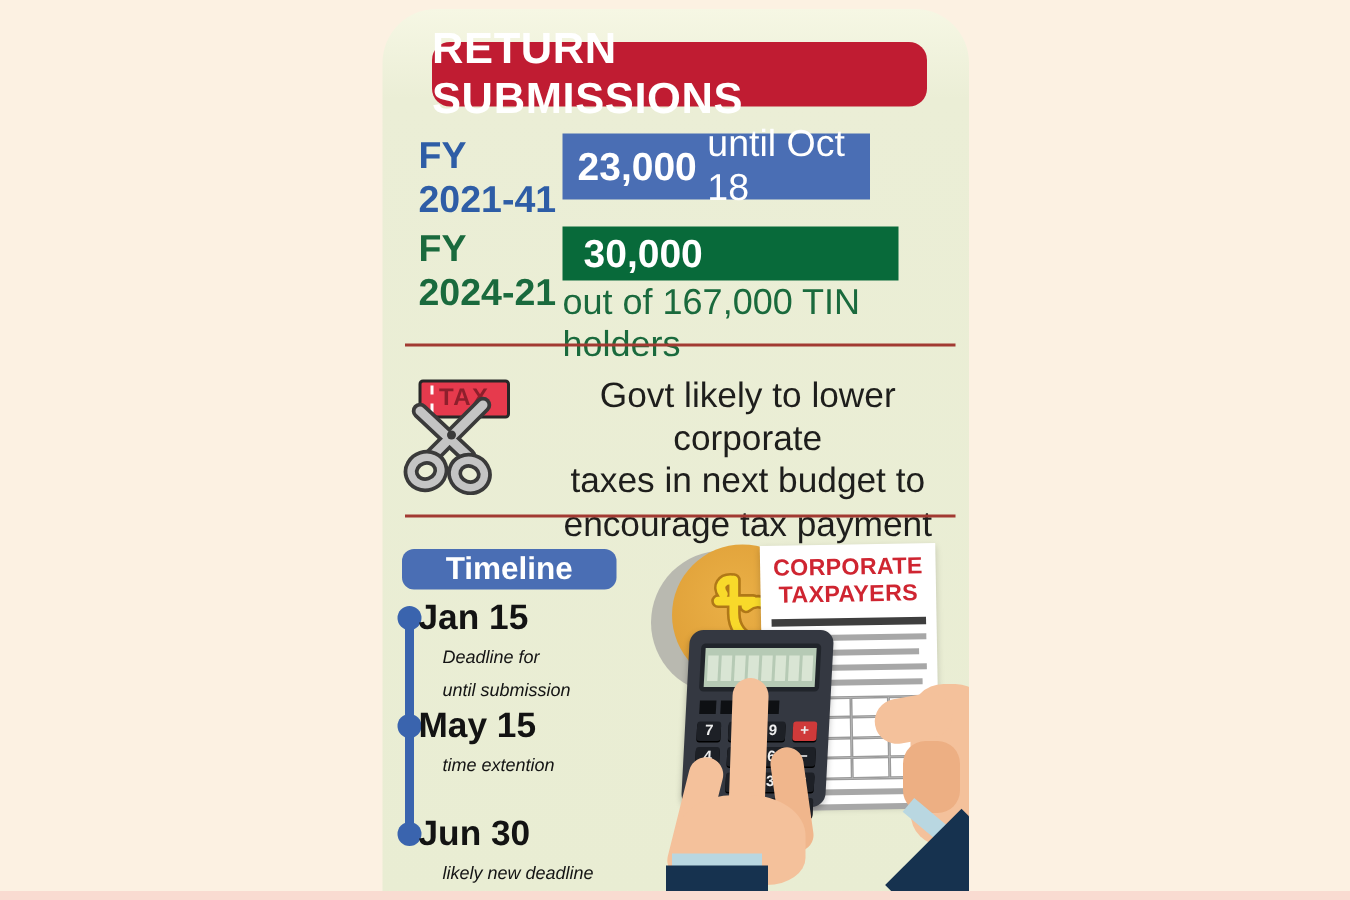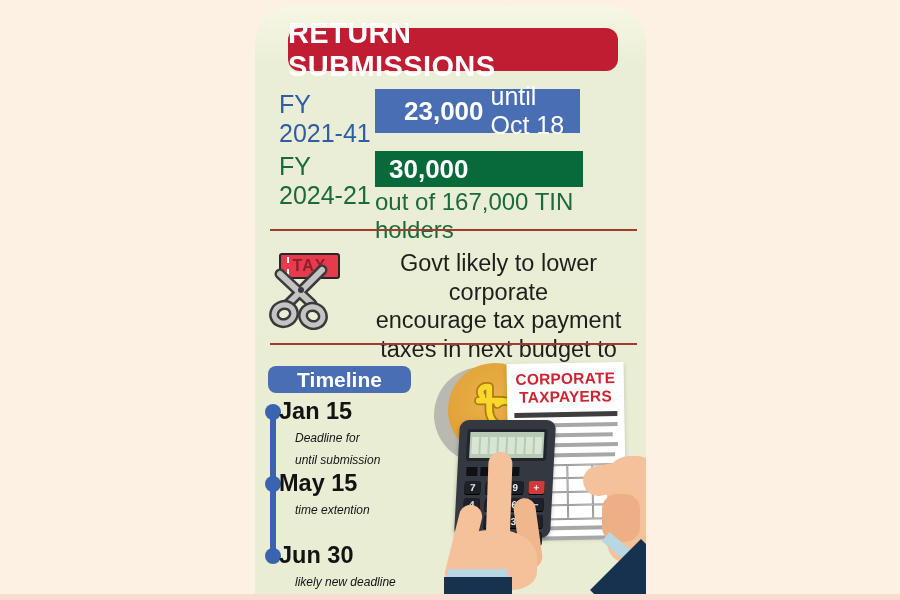--- a/index.html
+++ b/index.html
@@ -20,27 +20,27 @@
     background:#f9dbd1; z-index:20;
   }
   
   .banner {
     position:absolute; left:33px; top:22px; width:330px; height:43px;
     background:#c01c32; border-radius:12px; color:#fff;
     font-size:29px; font-weight:bold; letter-spacing:.4px;
     display:flex; align-items:center; justify-content:center;
   }
   
-  .fy-label { position:absolute; left:24px; font-size:25px; line-height:29px; font-weight:400; }
+  .fy-label { position:absolute; left:24px; font-size:25px; line-height:29px; font-weight:700; }
   .fy-label.blue { top:84px; color:#2e5da6; }
   .fy-label.green { top:146px; color:#1a6a3d; }
   .bar { position:absolute; left:120px; color:#fff; display:flex; align-items:center; }
-  .bar.blue { top:83px; width:205px; height:44px; background:#4a6eb4; font-size:25px; padding-left:29px; }
+  .bar.blue { top:83px; width:205px; height:44px; background:#4a6eb4; font-size:25px; padding-left:10px; }
   .bar.blue b { font-size:26px; margin-right:7px; }
-  .bar.green { top:145px; width:208px; height:36px; background:#086a3a; font-size:26px; font-weight:bold; padding-left:14px; }
+  .bar.green { top:145px; width:224px; height:36px; background:#086a3a; font-size:26px; font-weight:bold; padding-left:14px; }
   .bar-note { position:absolute; left:120px; top:182px; font-size:24px; color:#1a6a3d; }
   .divider { position:absolute; left:15px; width:367px; height:2px; background:#a23a32; }
   .divider.d1 { top:223px; }
   .divider.d2 { top:337px; }
   
   .news-text { position:absolute; left:96px; top:243px; font-size:23.5px; line-height:28.5px; color:#1e1e1c;text-align:center; }
   .tax-tag {
     position:absolute; left:24px; top:247px; width:61px; height:26px;
     background:#e63a4d; border:2.5px solid #272727; border-radius:3px;
     color:#8e1f2c; font-weight:bold; font-size:16px; letter-spacing:1px;
@@ -131,22 +131,22 @@
       <path d="M12 10 L44 40" stroke="#c4c4c4" stroke-width="6"></path>
       <ellipse cx="16" cy="50" rx="10" ry="9" stroke="#3a3a3a" stroke-width="10" transform="rotate(-18 16 50)"></ellipse>
       <ellipse cx="16" cy="50" rx="10" ry="9" stroke="#c4c4c4" stroke-width="5" transform="rotate(-18 16 50)"></ellipse>
       <ellipse cx="45" cy="52" rx="10" ry="9" stroke="#3a3a3a" stroke-width="10" transform="rotate(18 45 52)"></ellipse>
       <ellipse cx="45" cy="52" rx="10" ry="9" stroke="#c4c4c4" stroke-width="5" transform="rotate(18 45 52)"></ellipse>
       <circle cx="33" cy="26" r="3" fill="#3a3a3a" stroke="none"></circle>
     </g>
   </svg>
   <div class="news-text">
     <div>Govt likely to lower corporate</div>
+    <div>taxes in next budget to</div>
     <div>encourage tax payment</div>
-    <div>taxes in next budget to</div>
   </div>
 
   <div class="divider d2"></div>
 
   <div class="tl-badge">Timeline</div>
   <div class="tl-line"></div>
 
   <div class="tl-dot" style="top:398px;"></div>
   <div class="tl-date" style="top:392px;">Jan 15</div>
   <div class="tl-desc" style="top:421px;">

